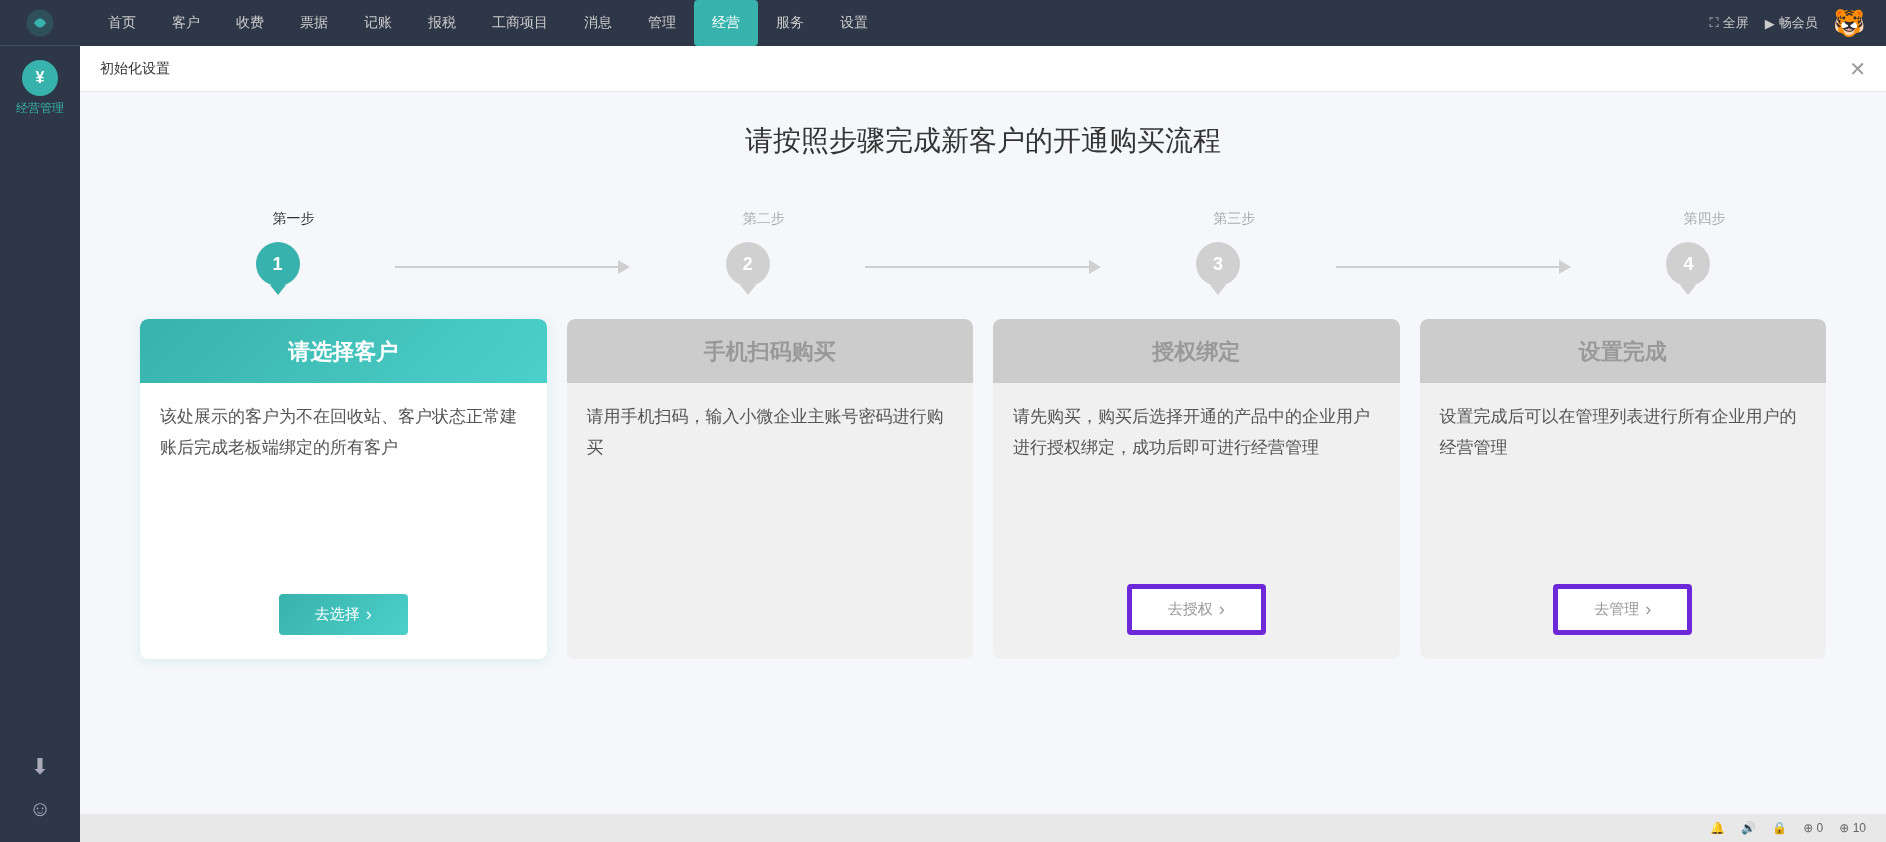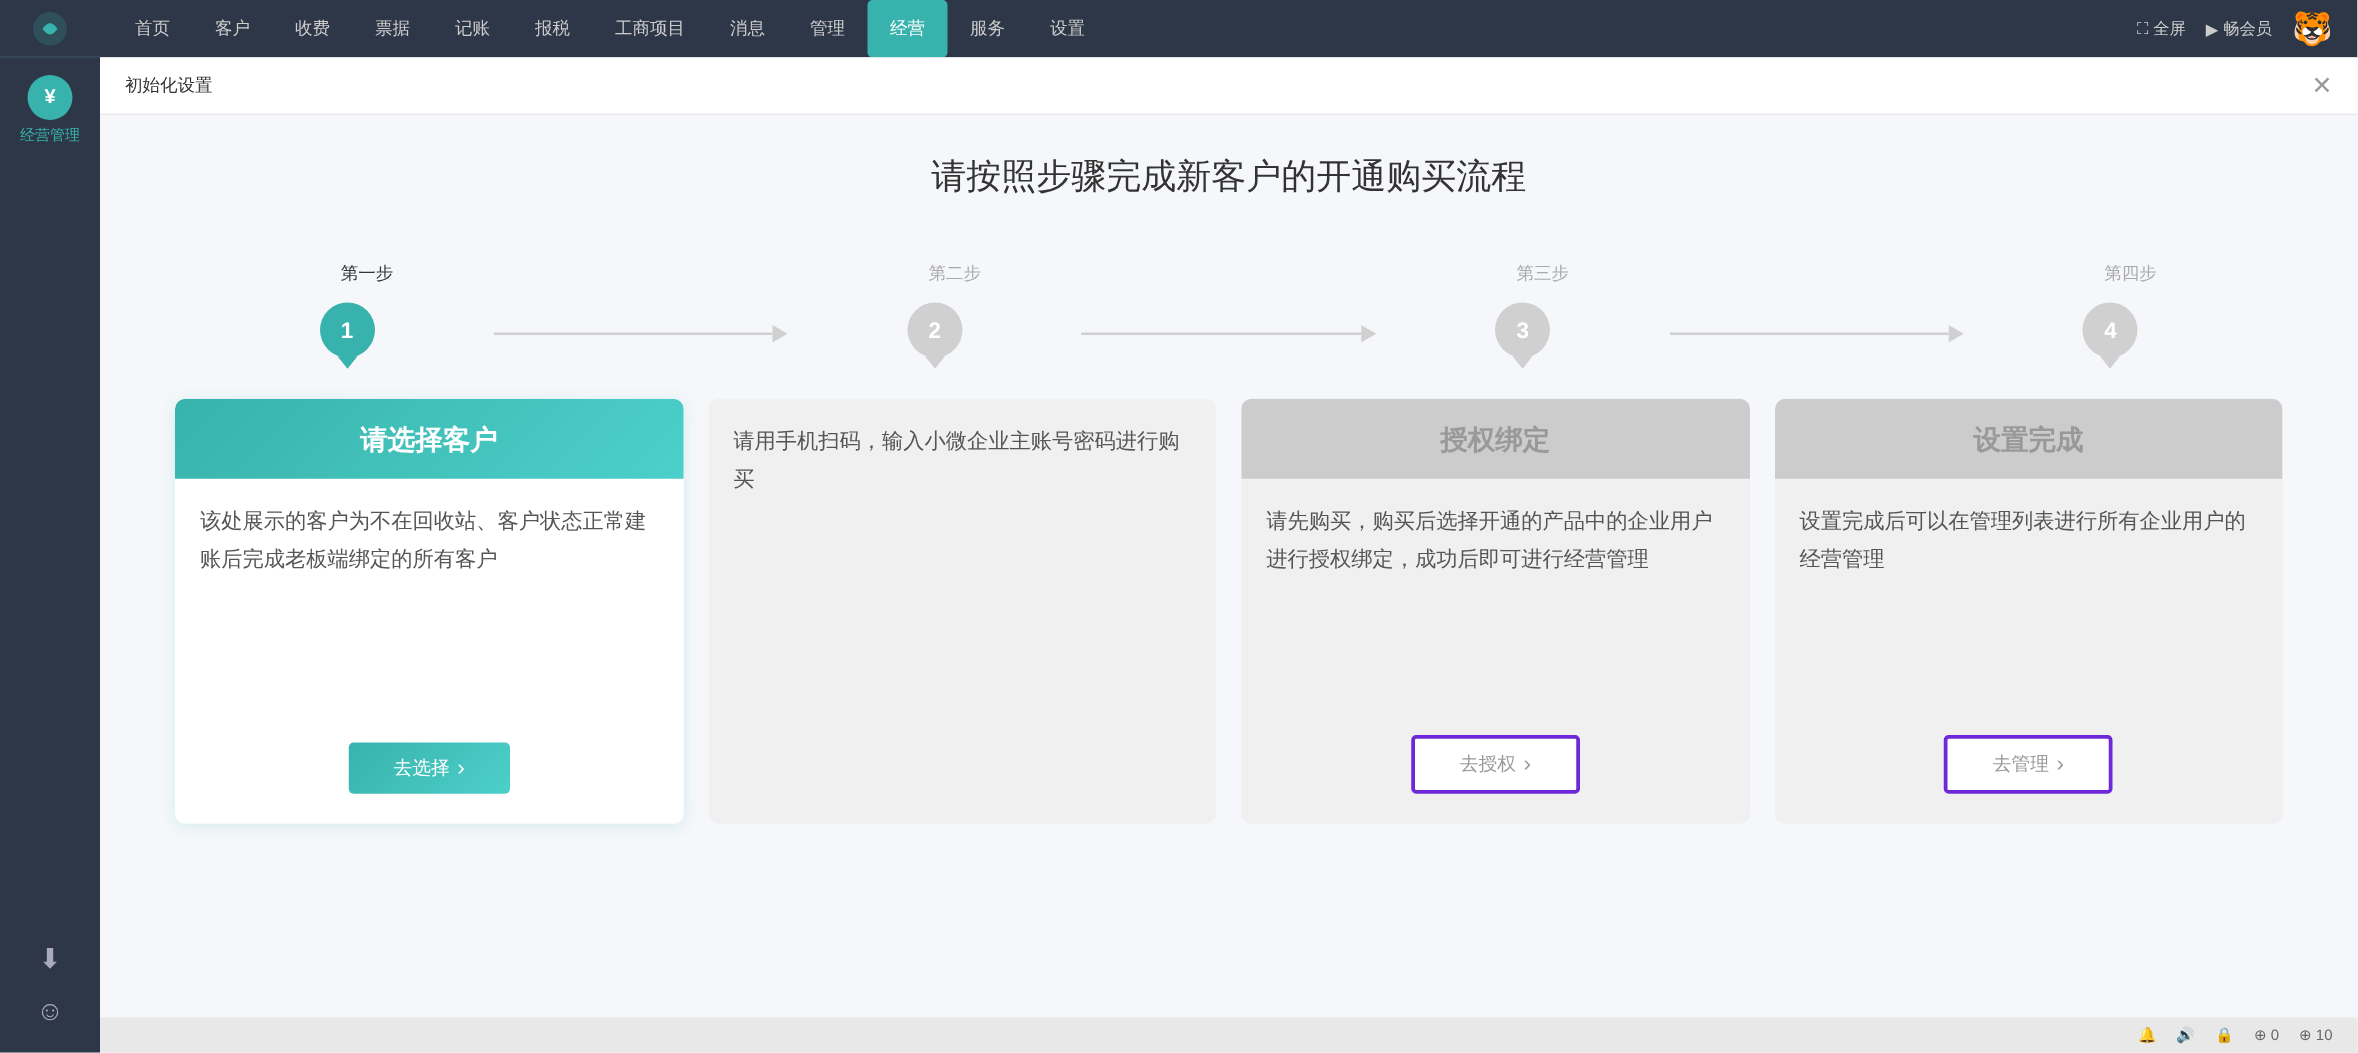--- a/index.html
+++ b/index.html
@@ -227,21 +227,21 @@
       align-items: center;
       gap: 6px;
     }
     .card-btn.active {
       background: linear-gradient(135deg, #38b2ac, #4dd0ca);
       color: #fff;
     }
     .card-btn.inactive {
       background: #fff;
       color: #999;
-      border: 3px solid #6d28d9;
+      border: 5px solid #6d28d9;
     }
 
     
     .status-bar {
       position: absolute;
       bottom: 0;
       left: 0;
       right: 0;
       height: 28px;
       background: #e8e8e8;
@@ -381,20 +381,21 @@
         <div class="card-body">该处展示的客户为不在回收站、客户状态正常建账后完成老板端绑定的所有客户</div>
         <div class="card-footer">
           <button class="card-btn active">
             <span>去选择</span>
             <span style="font-size:18px;">›</span>
           </button>
         </div>
       </div>
 
       <div class="step-card inactive">
+        <div class="card-header inactive">手机扫码购买</div>
         <div class="card-body">请用手机扫码，输入小微企业主账号密码进行购买</div>
         <div class="card-footer"></div>
       </div>
 
       <div class="step-card inactive">
         <div class="card-header inactive">授权绑定</div>
         <div class="card-body">请先购买，购买后选择开通的产品中的企业用户进行授权绑定，成功后即可进行经营管理</div>
         <div class="card-footer">
           <button class="card-btn inactive">
             <span>去授权</span>

